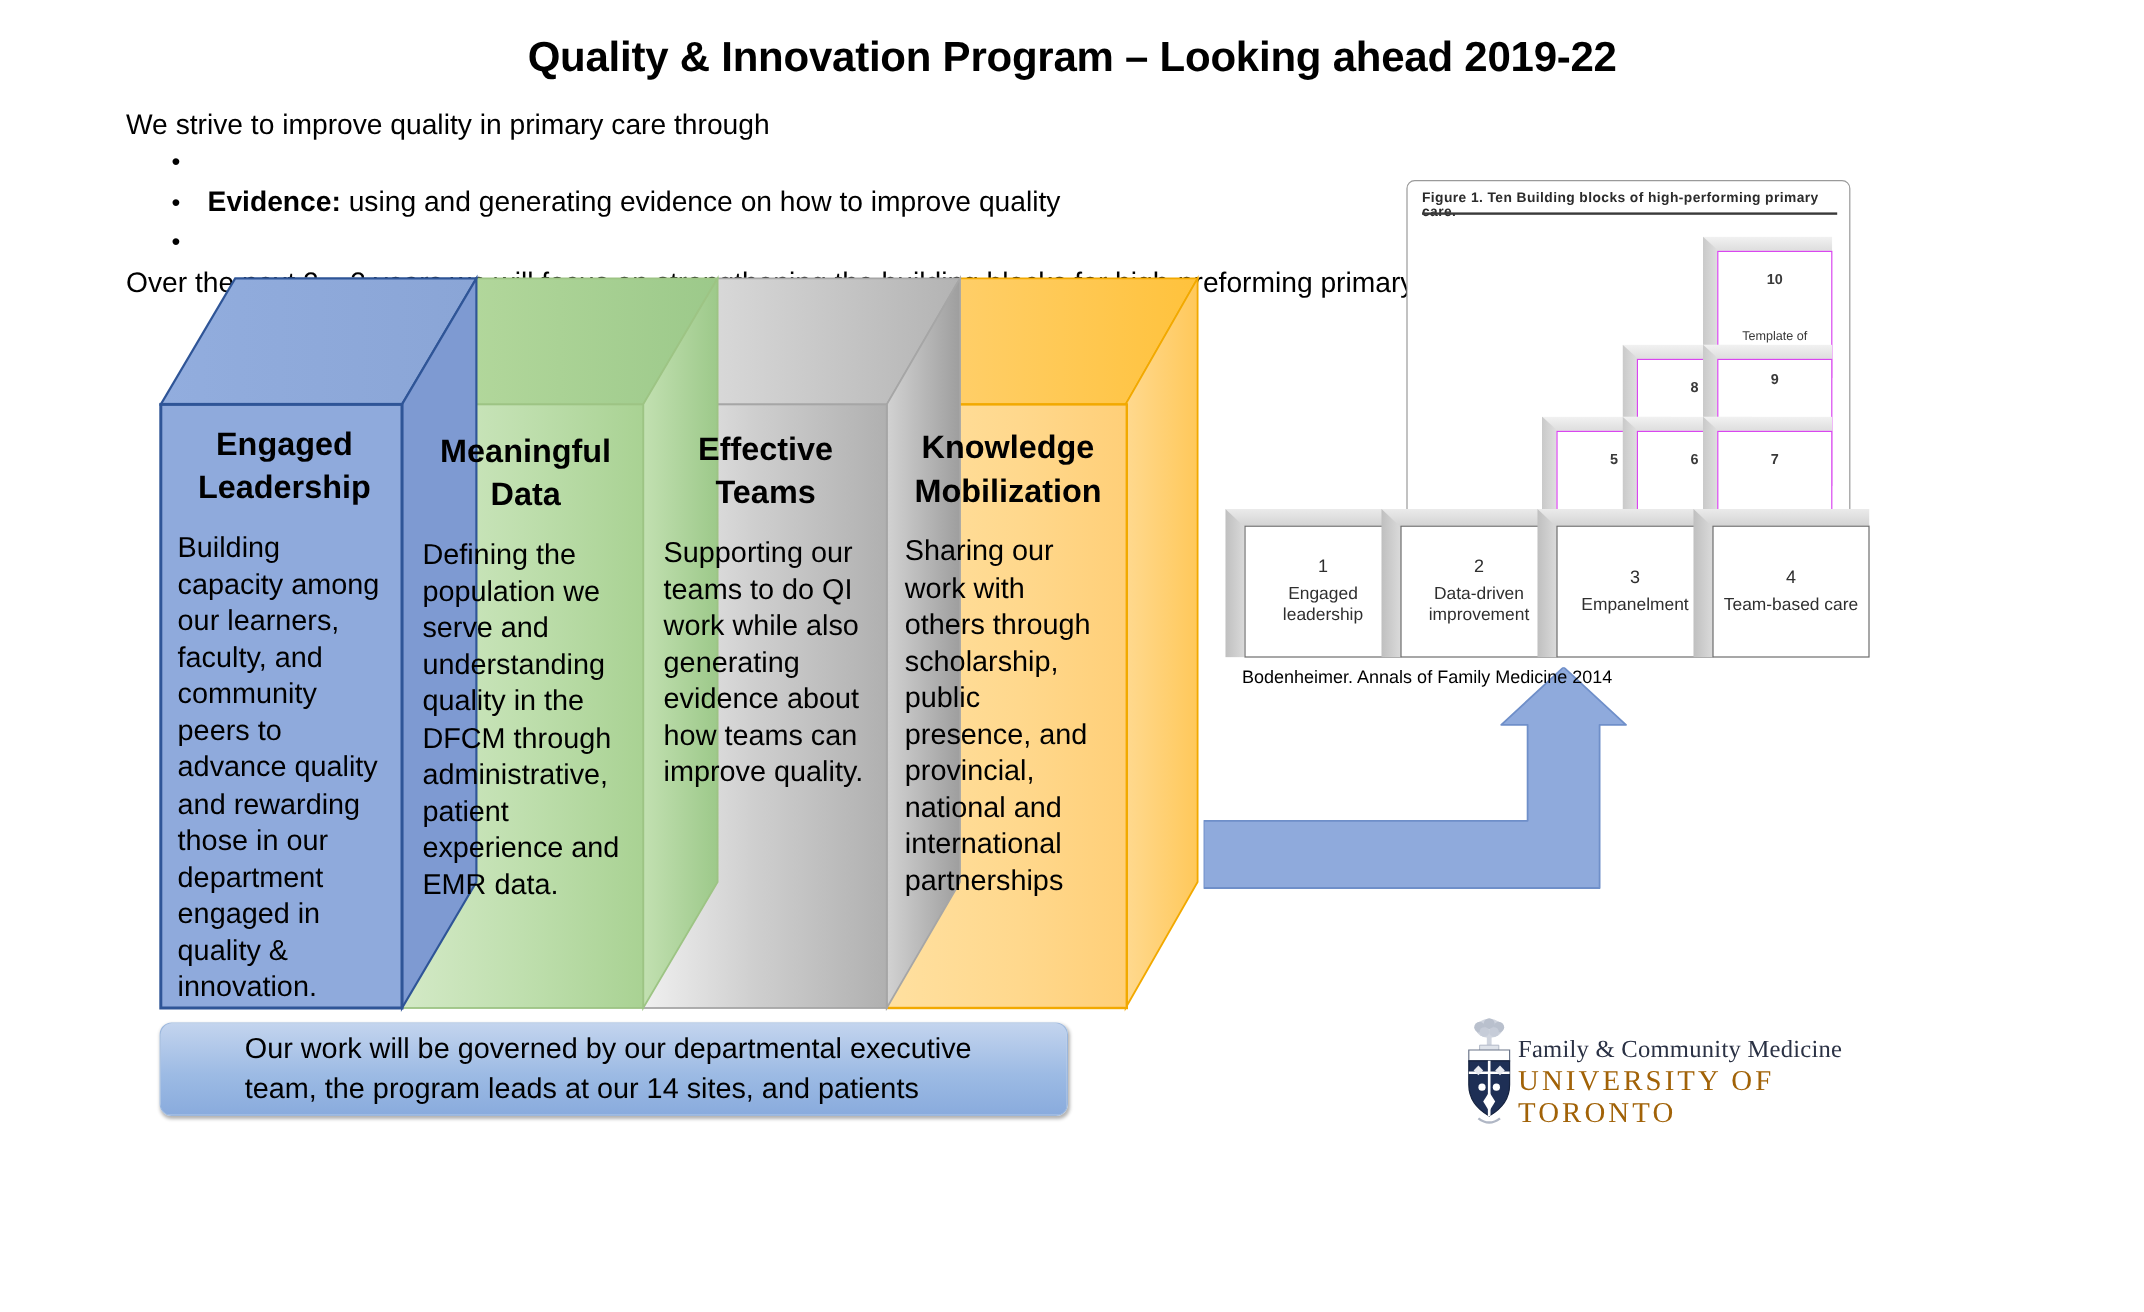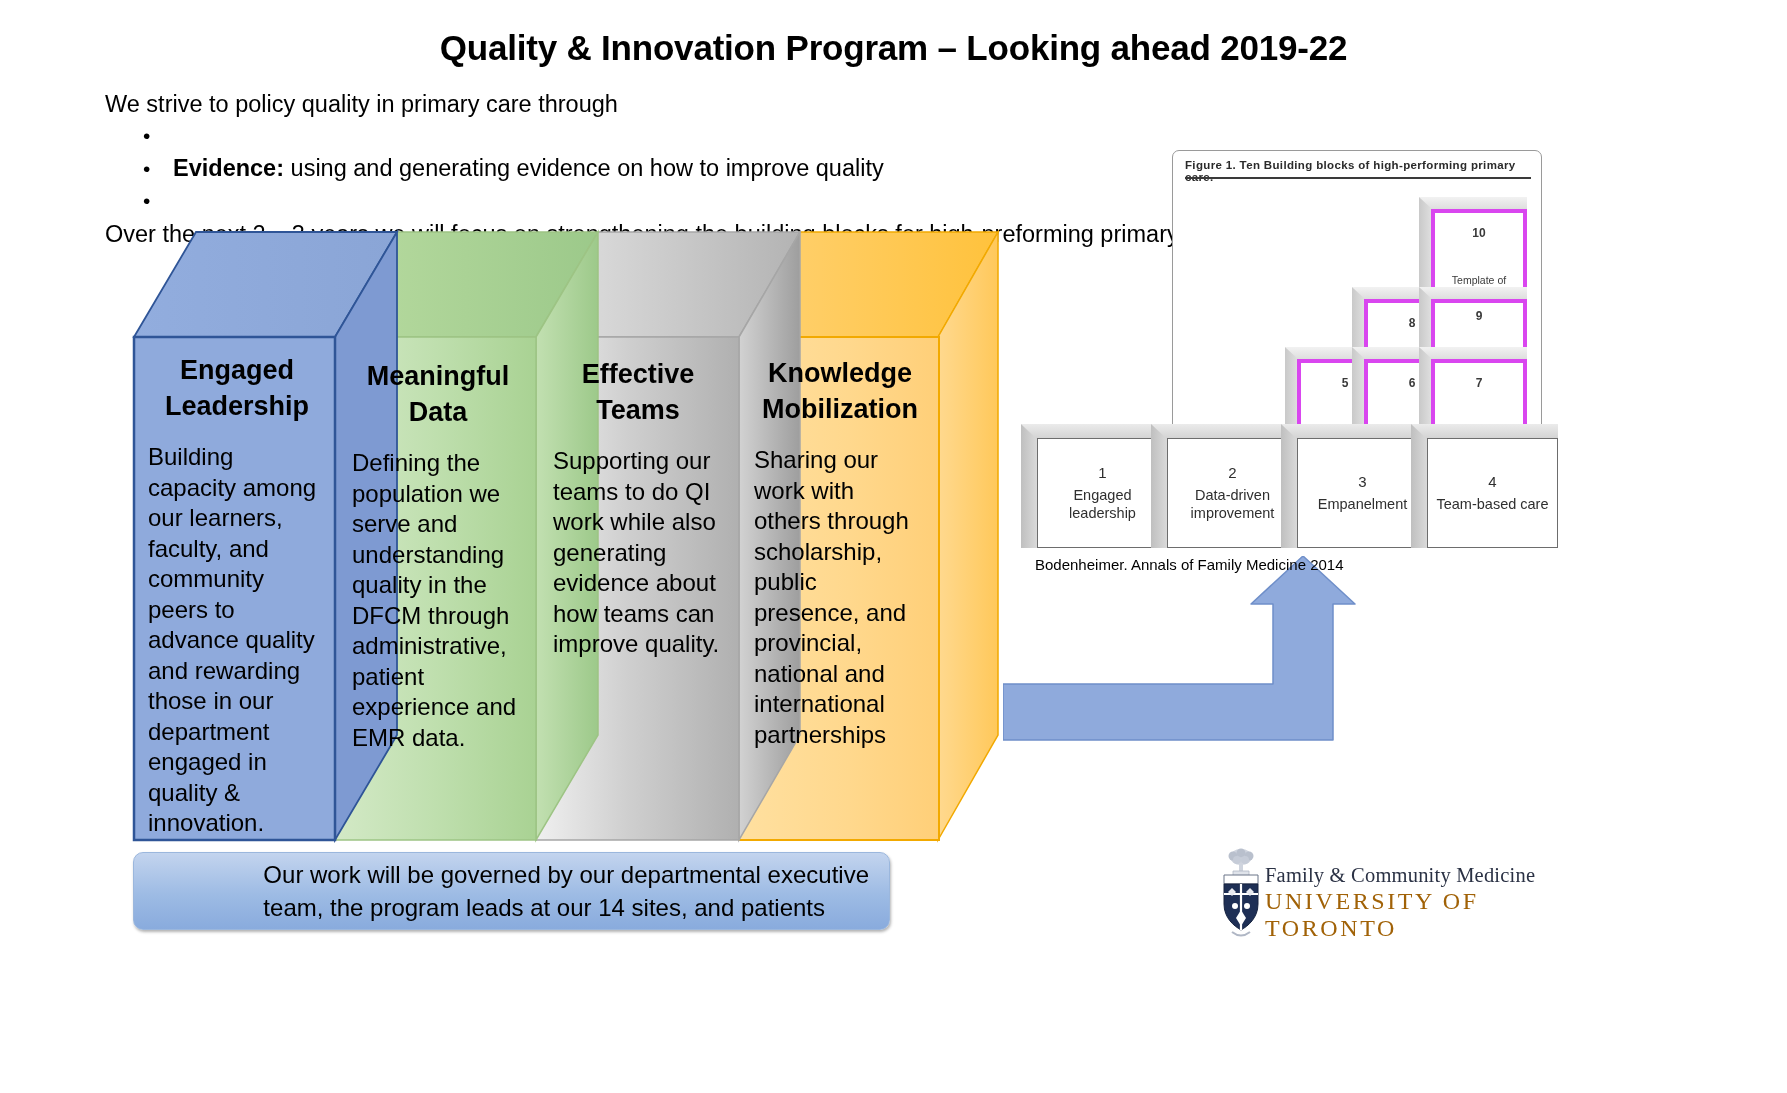--- a/index.html
+++ b/index.html
@@ -50,21 +50,21 @@
   }
 
   
   .banner {
     position: absolute; left: 133px; top: 852px;
     width: 757px; height: 78px;
     border-radius: 10px;
     background: linear-gradient(180deg,#c3d4ee 0%, #9dbbe4 55%, #89abdd 100%);
     border: 1px solid #9bb7dd;
     box-shadow: 1px 2px 3px rgba(0,0,0,0.30);
-    display: flex; align-items: center; justify-content: flex-end;
+    display: flex; align-items: center; justify-content: flex-start;
   }
   .banner-text {
     font-size: 24px; color: #000; line-height: 33px; text-align: left;
     padding-left: 70px; padding-right: 20px;
   }
 
   
   .figbox {
     position: absolute; left: 1172px; top: 150px;
     width: 370px; height: 395px;
@@ -78,21 +78,21 @@
   }
   .fig-rule {
     position: absolute; left: 12px; top: 26px; right: 10px;
     height: 2px; background: #3a3a3a;
   }
 
   
   .bb { position: absolute; }
   .bb .bb-face {
     position: absolute; left: 12px; top: 12px; right: 0; bottom: 0;
-    background: #ffffff; border: 4px solid #d946ef;
+    background: #ffffff; border: 1px solid #d946ef;
     display: flex; flex-direction: column; align-items: center;
     justify-content: center; text-align: center; gap: 31px;
   }
   .bb .bb-topshade {
     position: absolute; left: 0; top: 0; width: 100%; height: 13px;
   }
   .bb .bb-leftshade {
     position: absolute; left: 0; top: 0; width: 13px; height: 100%;
   }
   .bb-num { font-size: 12px; font-weight: bold; color: #3a3a3a; margin-bottom: 3px; }
@@ -133,21 +133,21 @@
   }
 </style>
 </head>
 <body>
 
 <div id="slide">
 
   <div class="title">Quality &amp; Innovation Program – Looking ahead 2019-22</div>
 
   <div class="intro">
-    <div class="intro-line">We strive to policy quality in primary care through</div>
+    <div class="intro-line">We strive to improve quality in primary care through</div>
 
     <div class="bullet-row">
       <span class="bullet-dot">•</span>
     </div>
 
     <div class="bullet-row">
       <span class="bullet-dot">•</span>
       <span><span class="bullet-lead">Evidence:</span><span class="bullet-rest"> using and generating evidence on how to improve quality</span></span>
     </div>
 

